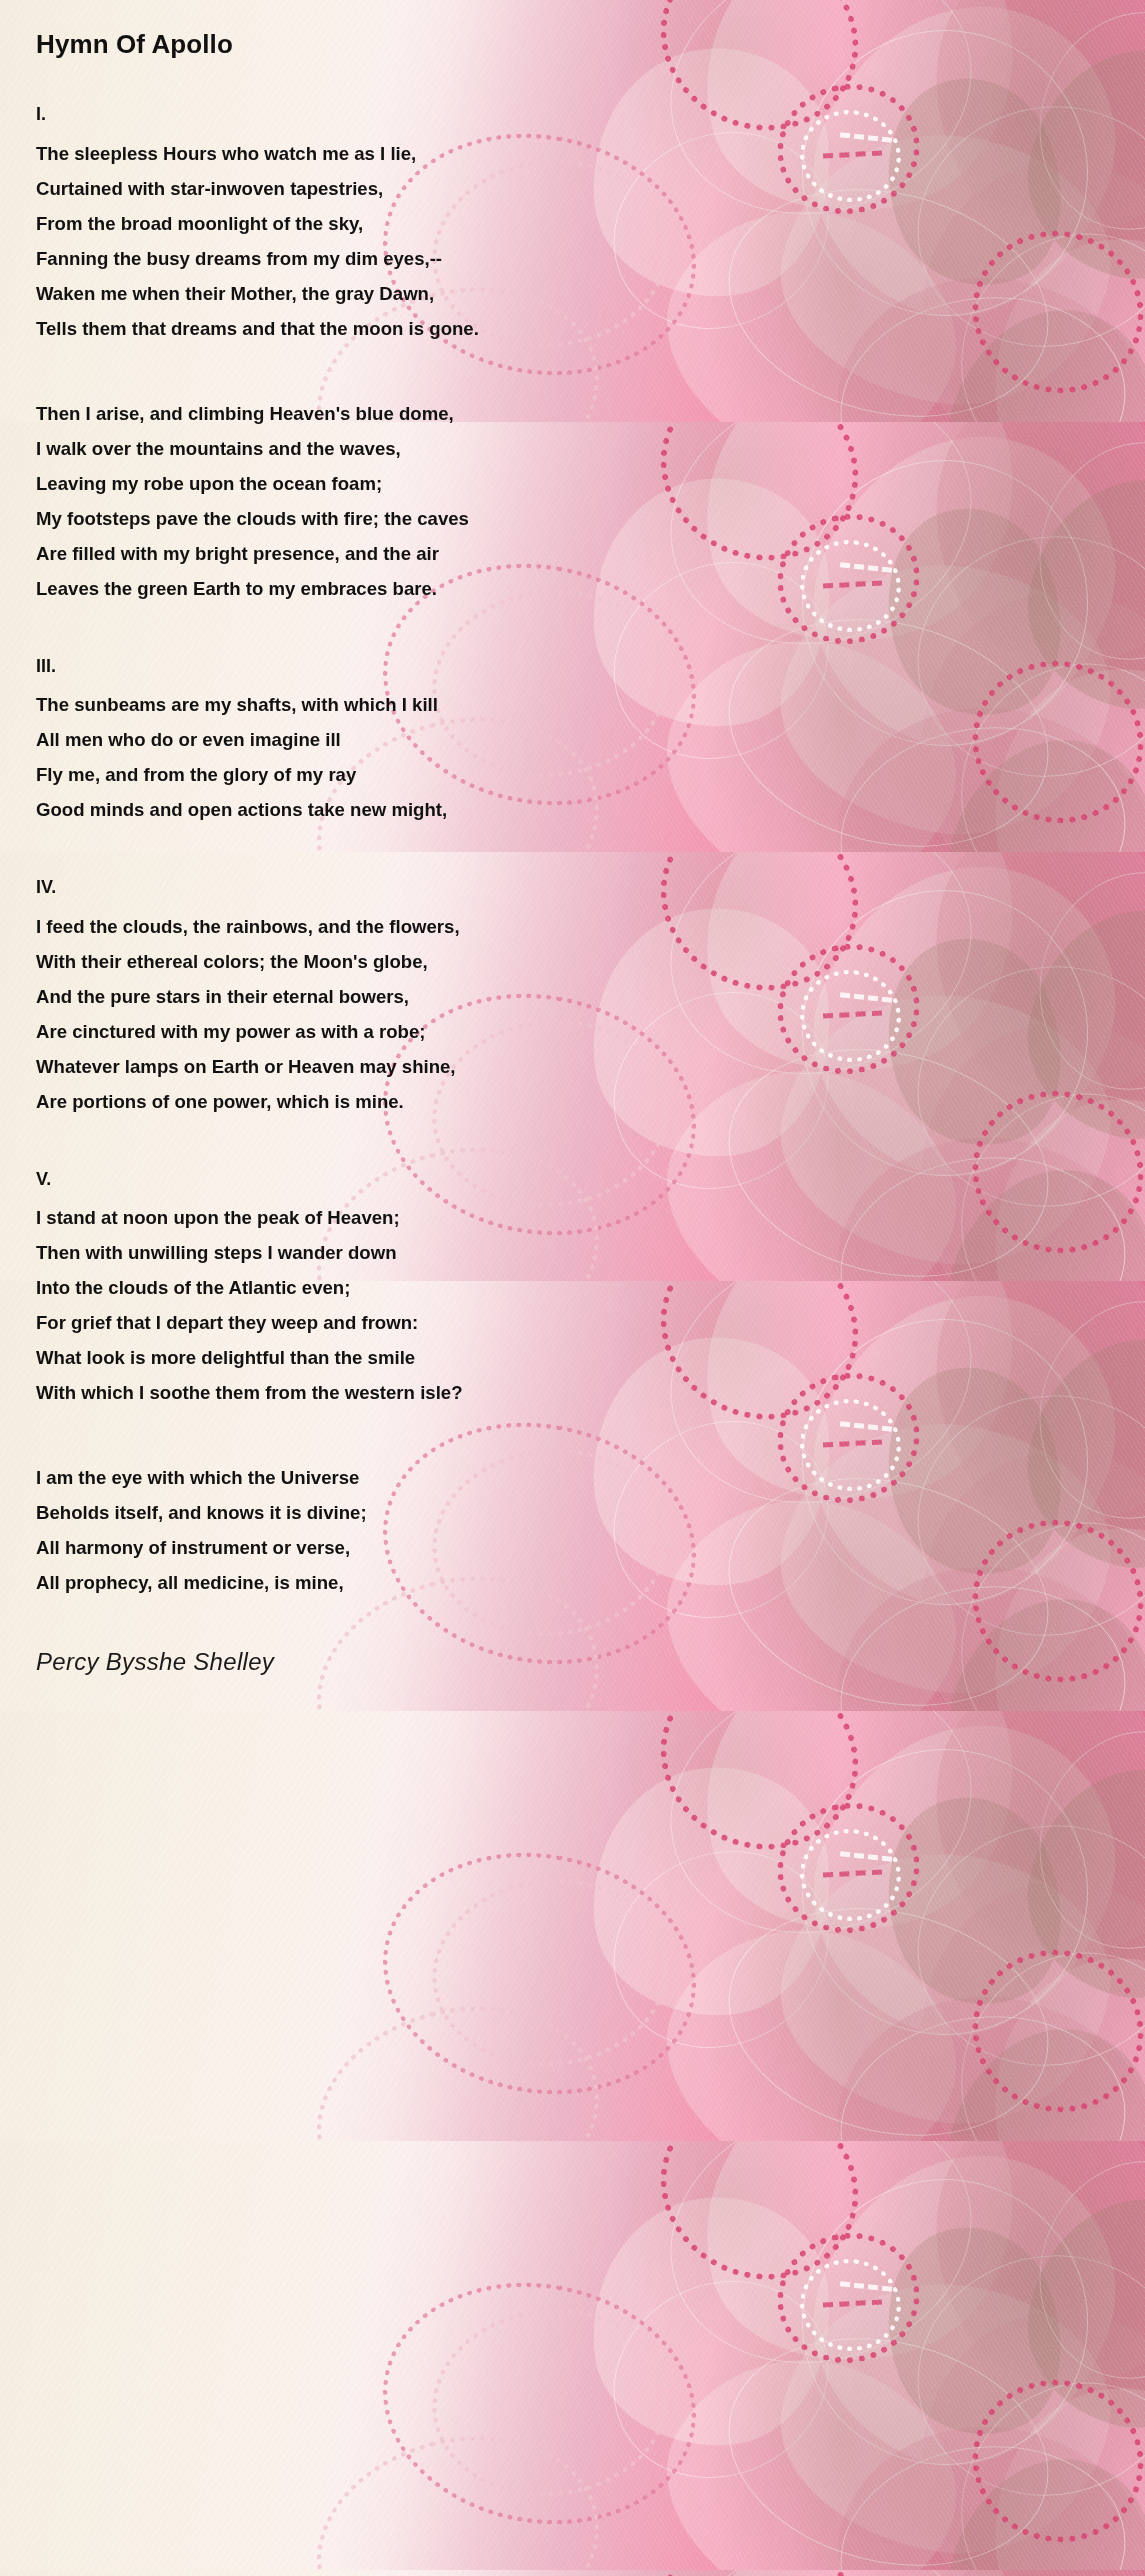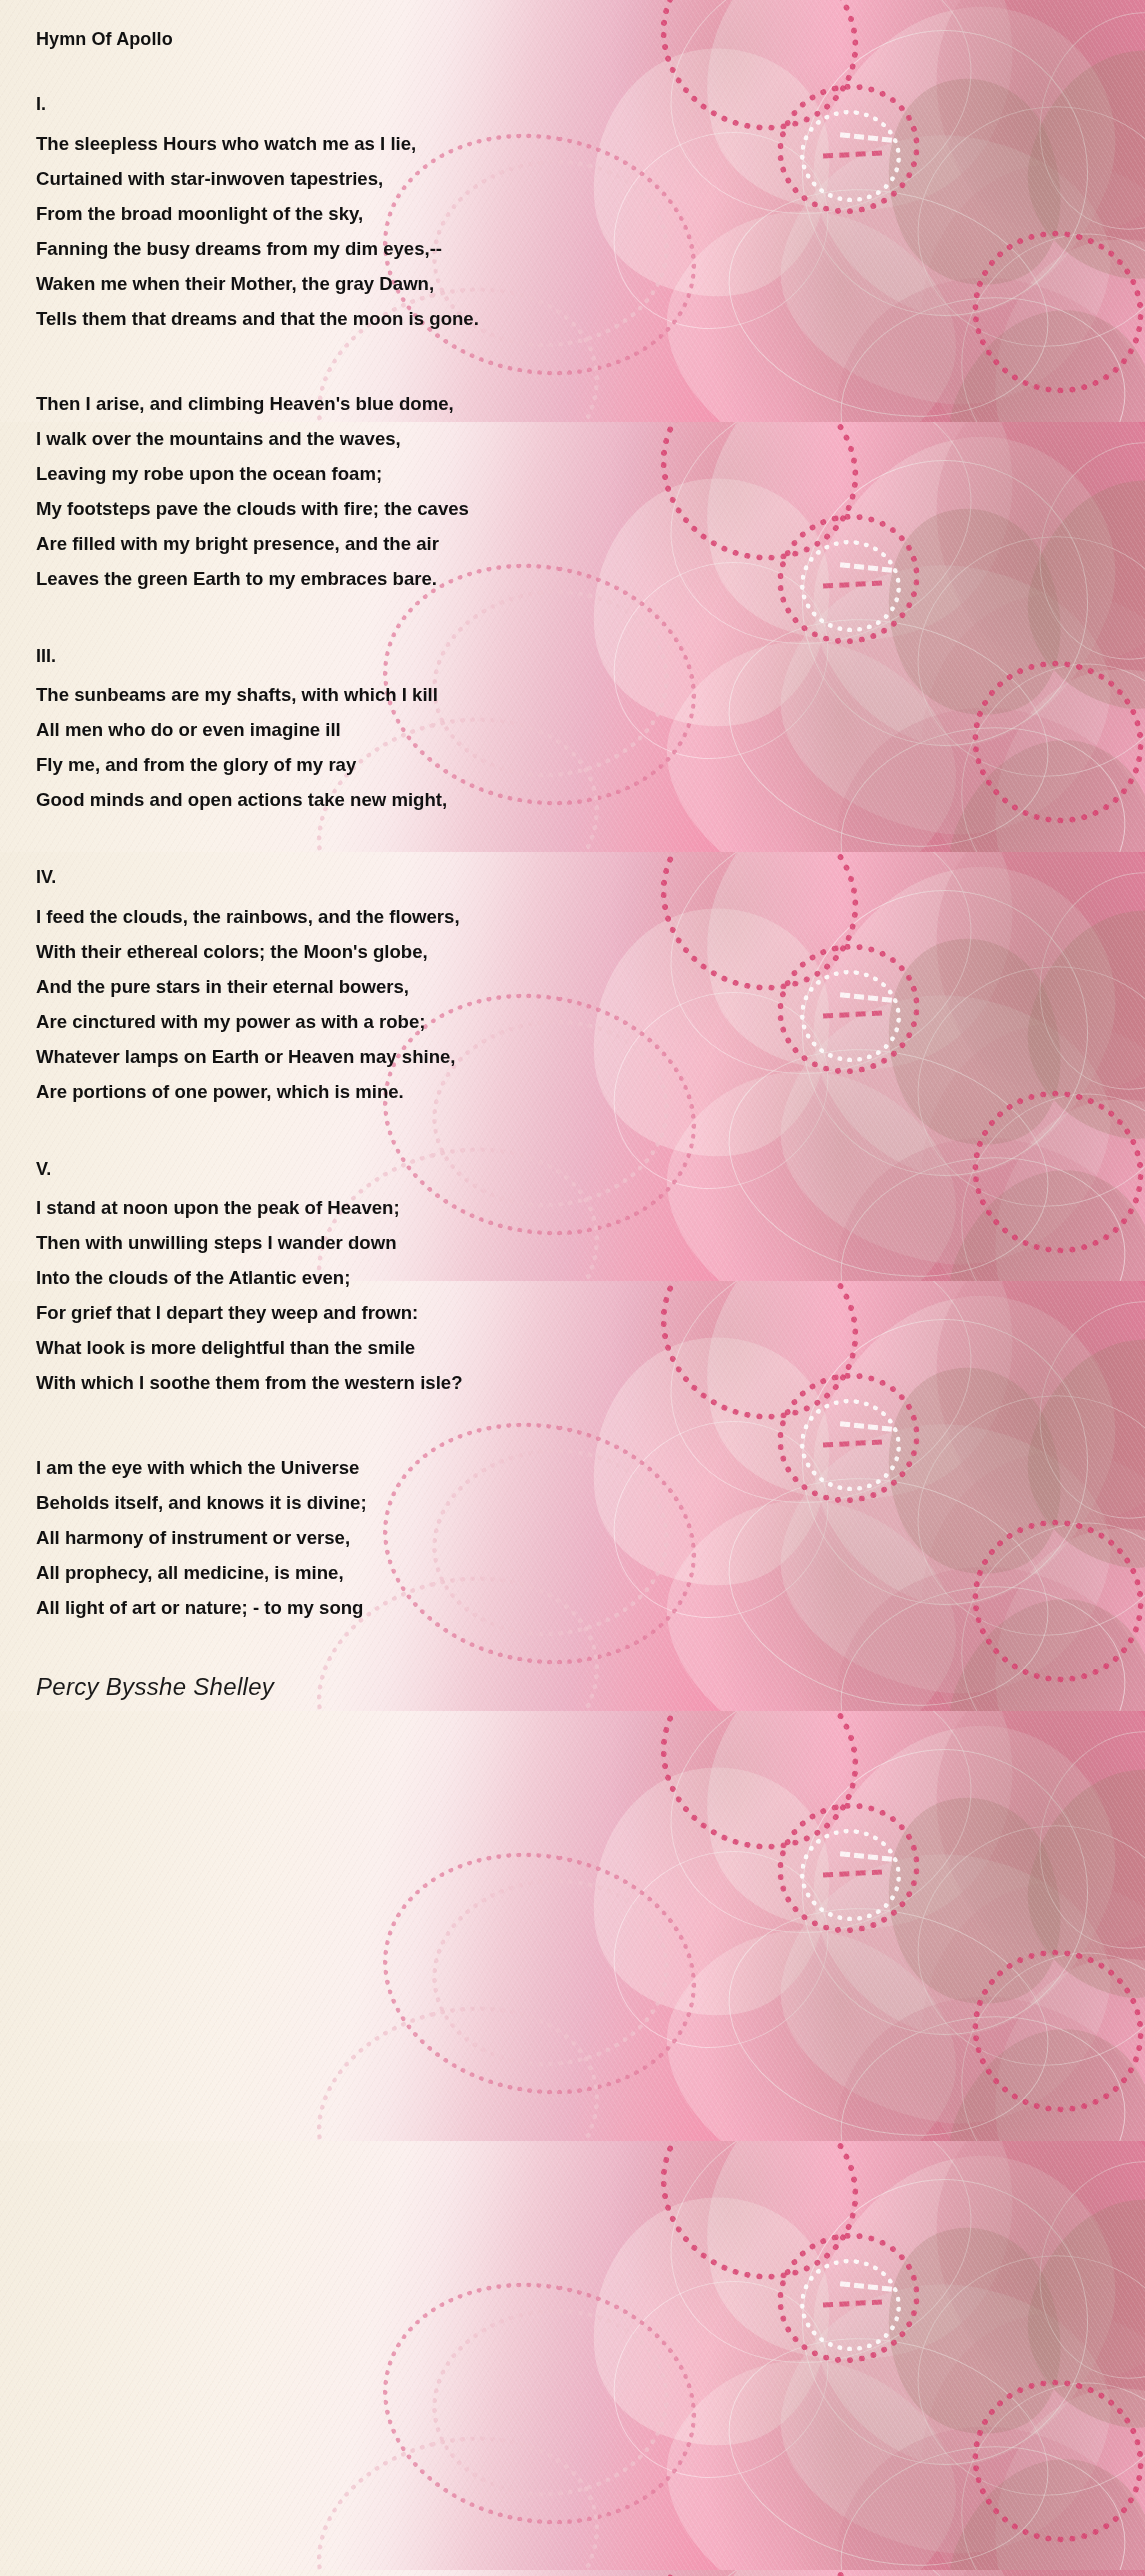--- a/index.html
+++ b/index.html
@@ -51,21 +51,21 @@
     position:absolute; inset:0; z-index:1; pointer-events:none;
     background-image:
       repeating-linear-gradient(58deg, rgba(255,255,255,.10) 0 1px, rgba(0,0,0,0) 1px 3.8px),
       repeating-linear-gradient(122deg, rgba(170,150,140,.05) 0 1px, rgba(0,0,0,0) 1px 5.7px);
     opacity:.85;
   }
 
   
   #content { position:relative; z-index:3; padding:0 0 0 36px; }
   #poem-title {
-    font-size:18px; font-weight:bold; color:#111;
+    font-size:26px; font-weight:bold; color:#111;
     padding-top:29px; letter-spacing:0.1px;
   }
   .stanza { margin-top:0; }
   .stanza-number {
     font-size:18px; font-weight:bold; color:#111;
     margin-bottom:10.5px;
   }
   .poem-line {
     font-size:18.6px; font-weight:bold; color:#111;
     line-height:35px; white-space:pre;
@@ -336,18 +336,17 @@
         <div class="poem-line">Into the clouds of the Atlantic even;</div>
         <div class="poem-line">For grief that I depart they weep and frown:</div>
         <div class="poem-line">What look is more delightful than the smile</div>
         <div class="poem-line">With which I soothe them from the western isle?</div>
       </div>
       <div class="stanza">
         <div class="poem-line">I am the eye with which the Universe</div>
         <div class="poem-line">Beholds itself, and knows it is divine;</div>
         <div class="poem-line">All harmony of instrument or verse,</div>
         <div class="poem-line">All prophecy, all medicine, is mine,</div>
-        <div class="poem-line">All light of art or nature; - to my song</div>
       </div>
     </div>
   <div id="author">Percy Bysshe Shelley</div>
 </div>
 
 
 </body></html>

